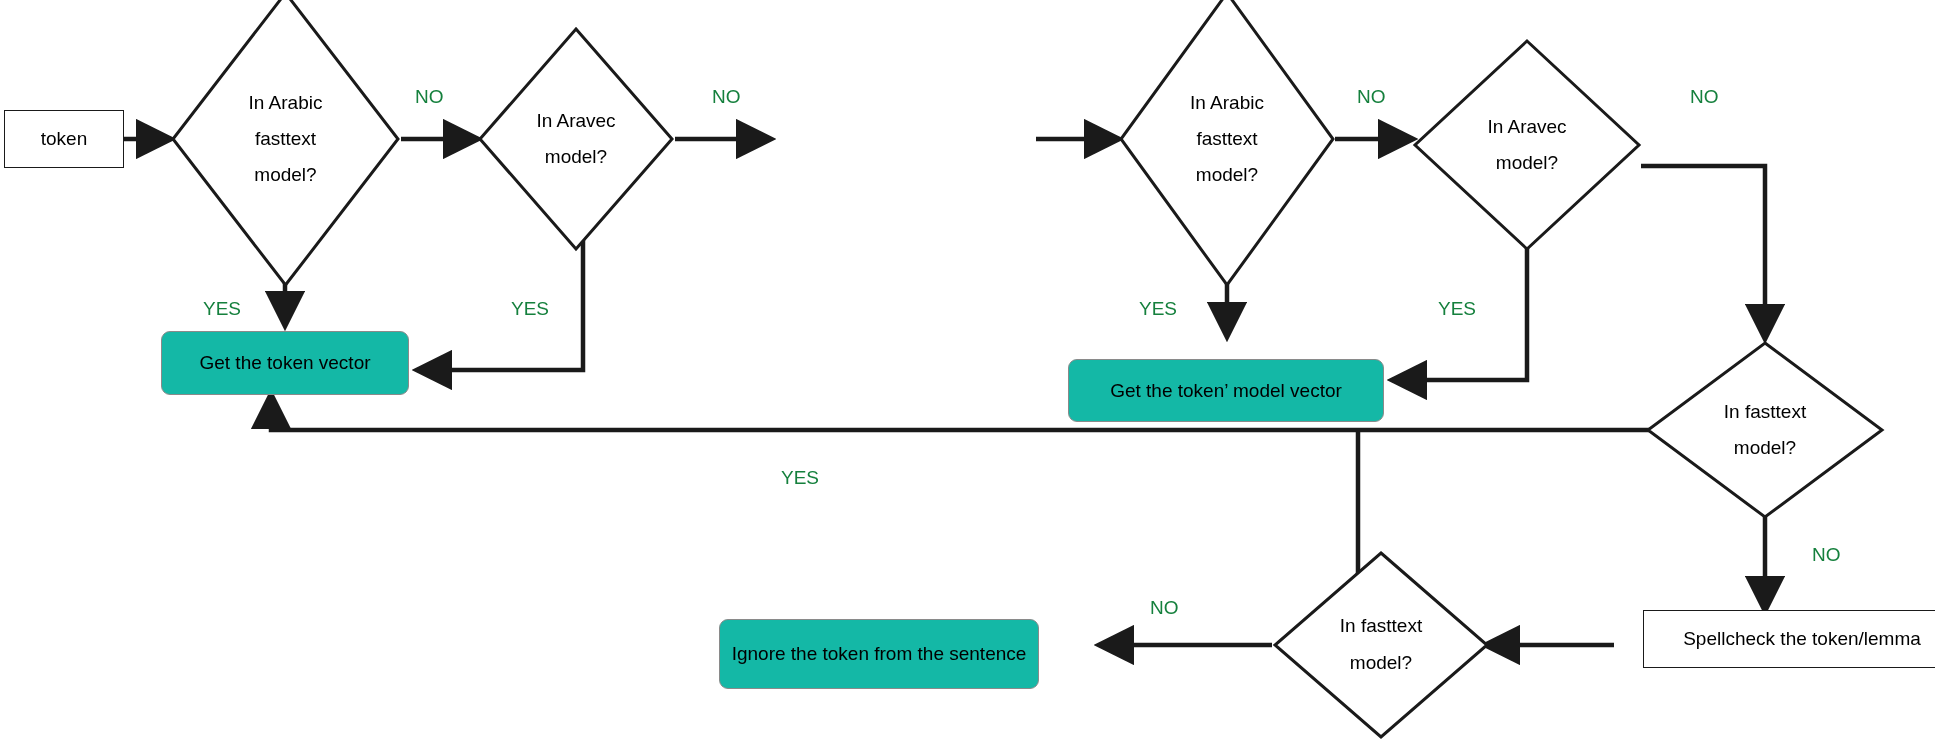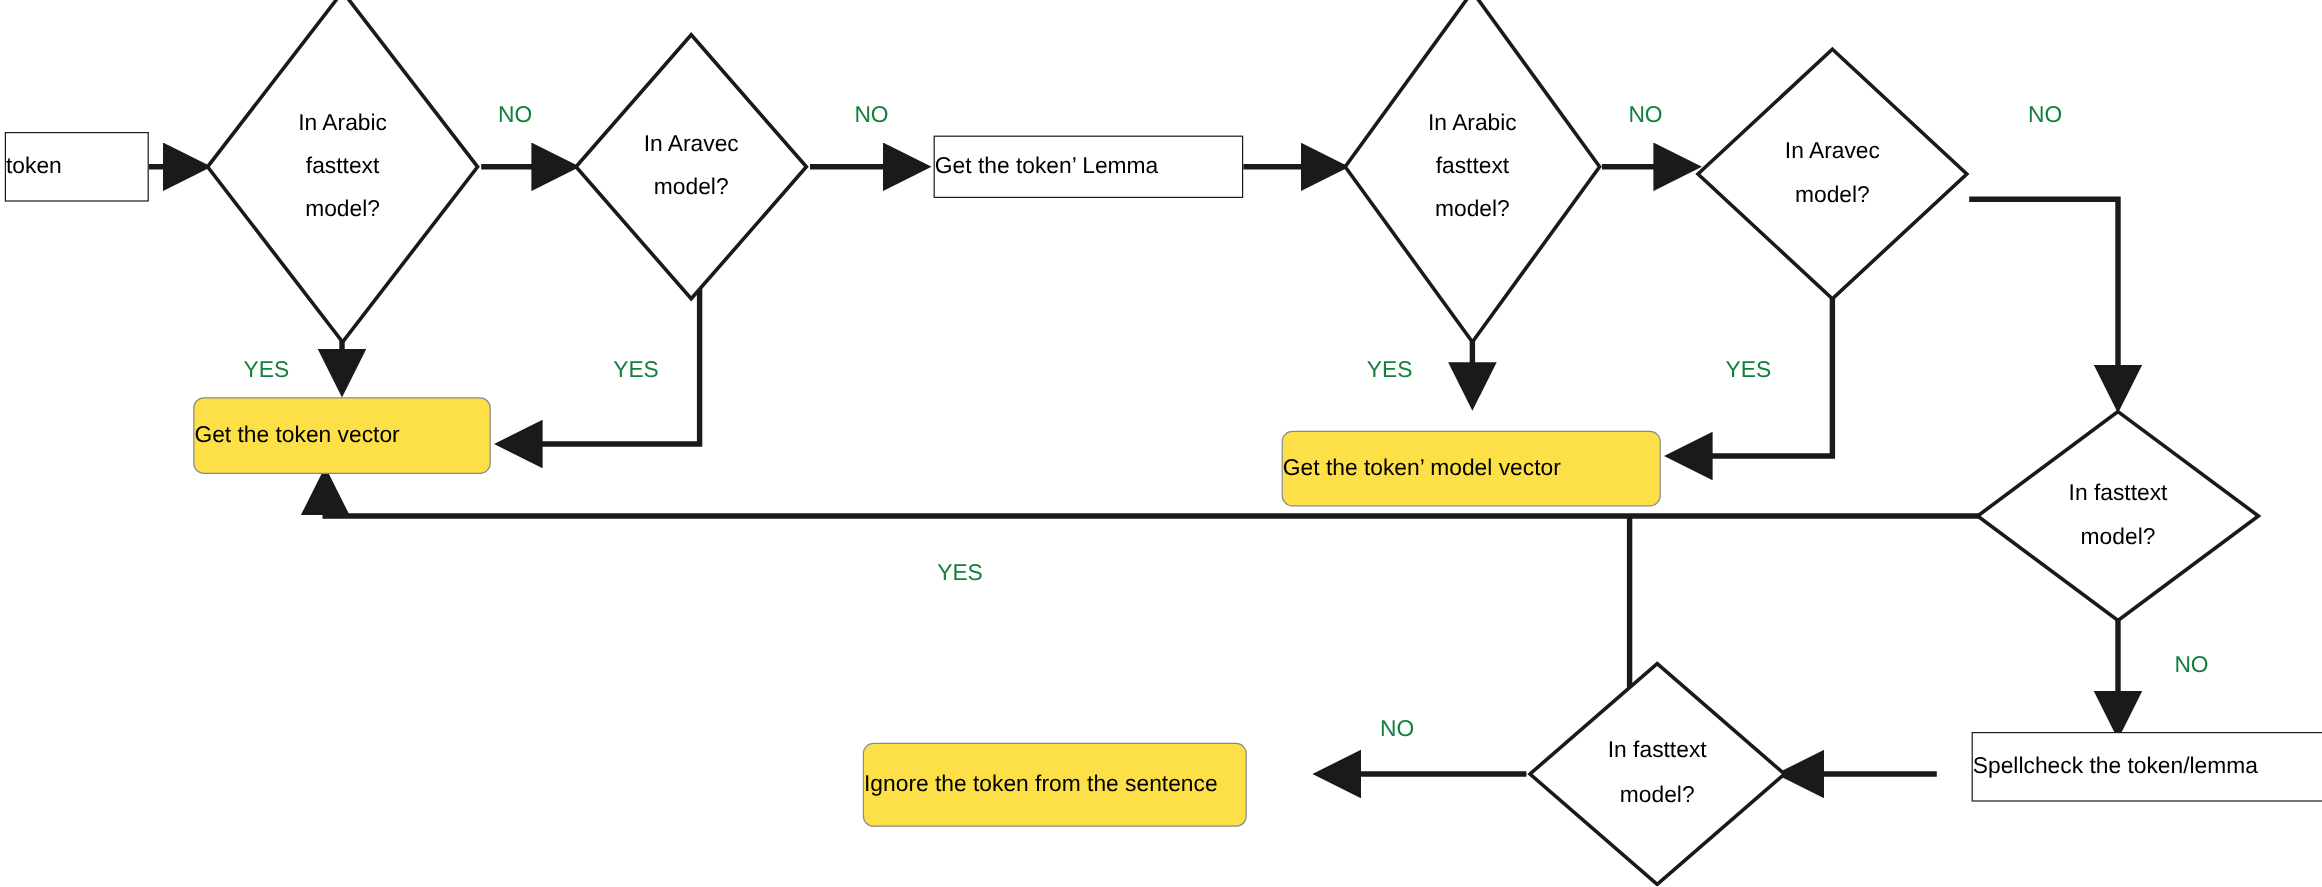--- a/index.html
+++ b/index.html
@@ -23,34 +23,34 @@
     top: 0;
     width: 1935px;
     height: 739px;
     pointer-events: none;
   }
   .node {
     position: absolute;
     box-sizing: border-box;
     display: flex;
     align-items: center;
-    justify-content: flex-start;
+    justify-content: center;
     text-align: center;
     color: #000000;
     font-size: 19px;
     line-height: 1.55;
   }
   .rect {
     border: 1.6px solid #1a1a1a;
     background: #ffffff;
   }
   .rrect {
     border: 1.6px solid #8a8a8a;
     border-radius: 9px;
-    background: #fde047;
+    background: #14b8a6;
   }
   .diamond-wrap {
     position: absolute;
   }
   .diamond-wrap .label {
     position: absolute;
     left: 0;
     top: 0;
     width: 100%;
     height: 100%;
@@ -140,23 +140,20 @@
   <div class="diamond-wrap" style="left:477px; top:26px; width:198px; height:226px;">
     <svg width="198" height="226" viewBox="0 0 198 226">
       <polygon points="99,3 195,113 99,223 3,113" fill="#ffffff" stroke="#1a1a1a" stroke-width="3"></polygon>
     </svg>
     <div class="label">
       <span>In Aravec</span>
       <span>model?</span>
     </div>
   </div>
 
-  <div class="node rect" style="left:778px; top:113px; width:258px; height:52px;">
-    <span>Get the token’ Lemma</span>
-  </div>
 
   <div class="diamond-wrap" style="left:1118px; top:-10px; width:218px; height:298px;">
     <svg width="218" height="298" viewBox="0 0 218 298">
       <polygon points="109,3 215,149 109,295 3,149" fill="#ffffff" stroke="#1a1a1a" stroke-width="3"></polygon>
     </svg>
     <div class="label">
       <span>In Arabic</span>
       <span>fasttext</span>
       <span>model?</span>
     </div>

